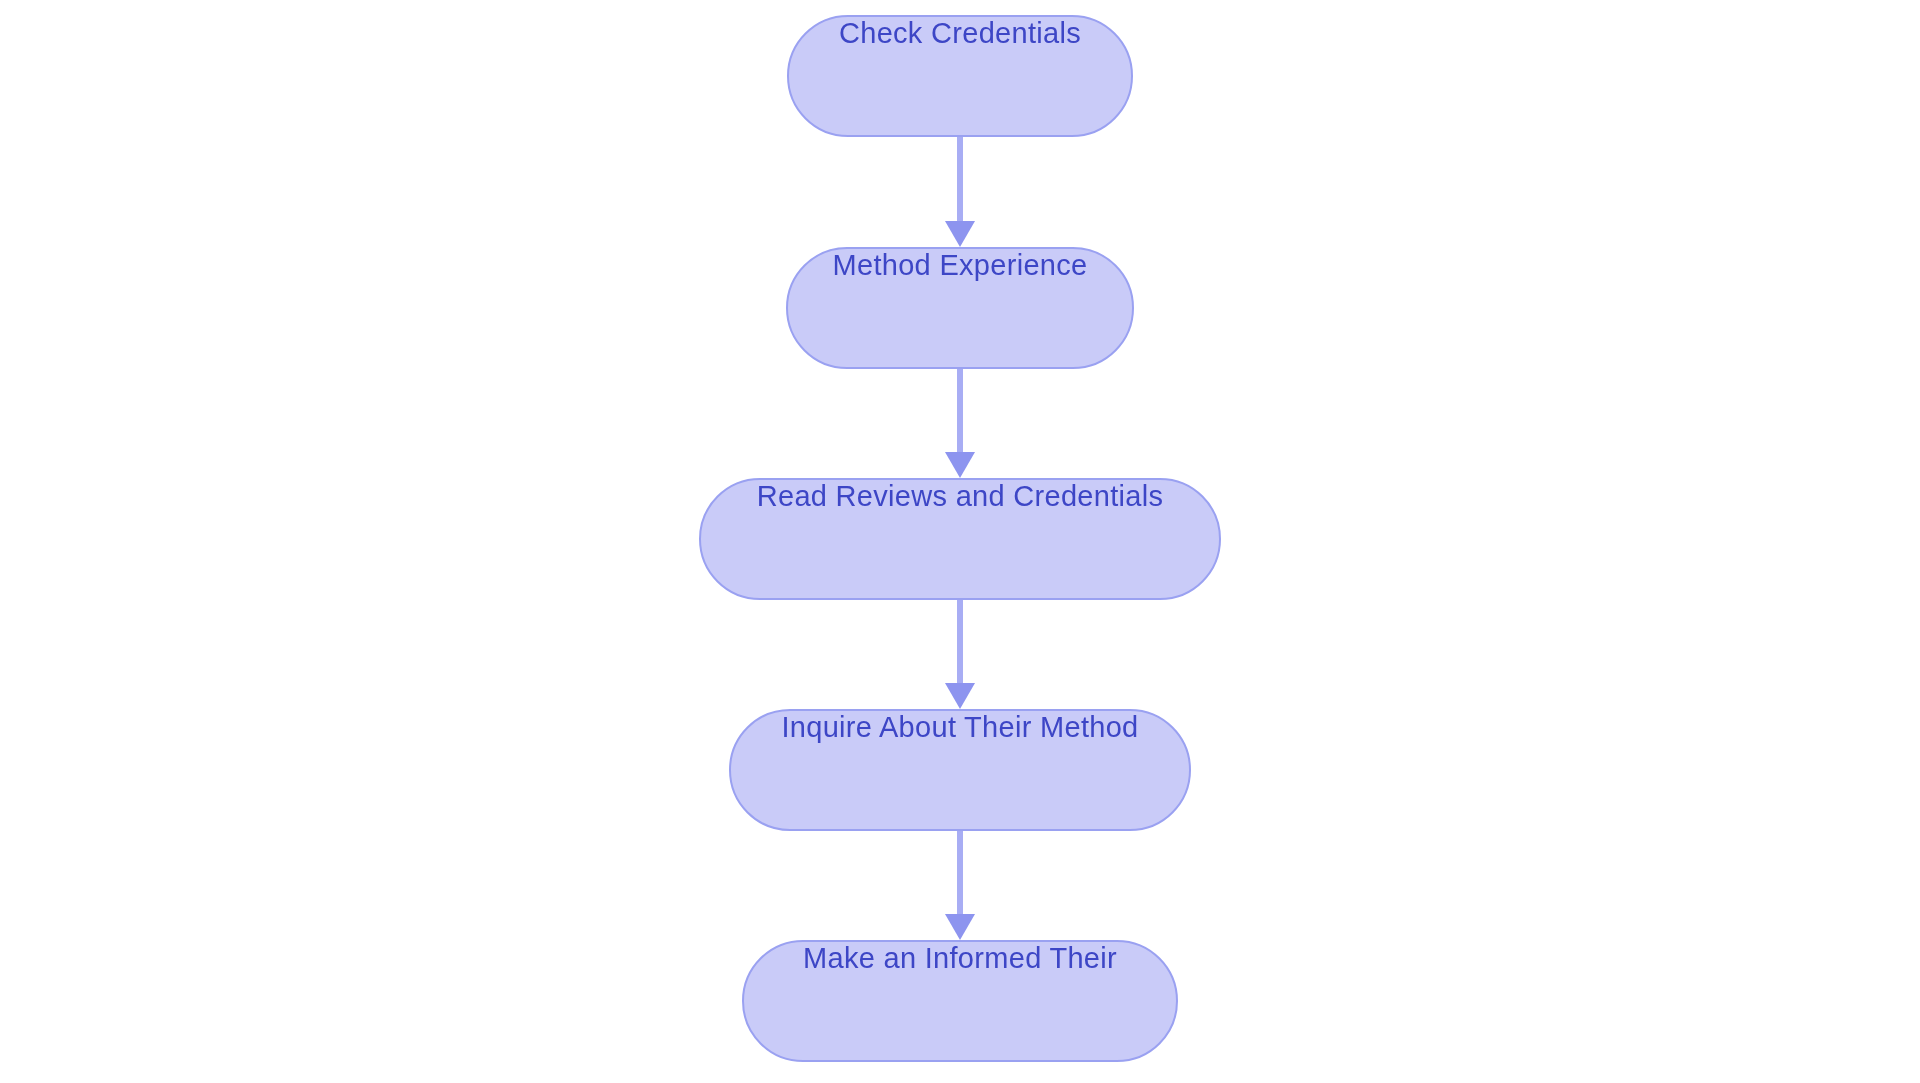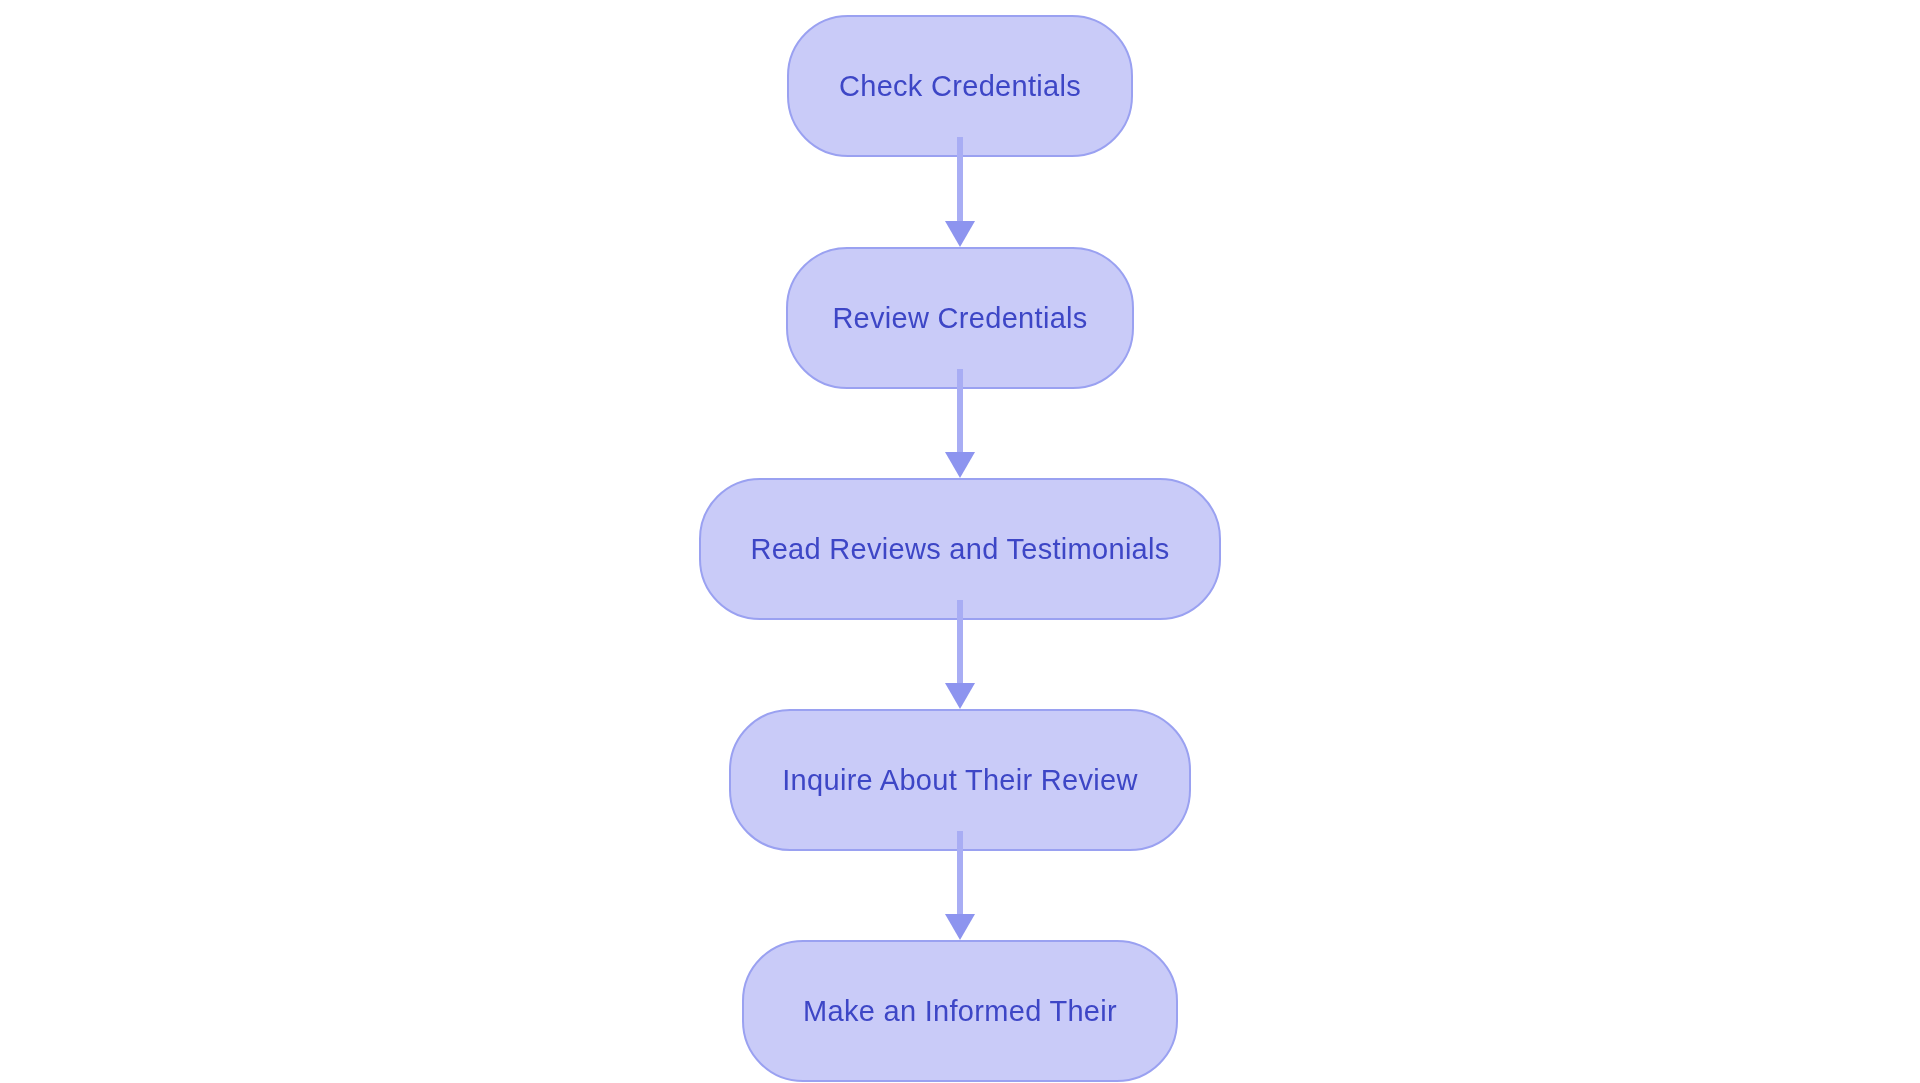--- a/index.html
+++ b/index.html
@@ -12,27 +12,27 @@
     overflow: hidden;
   }
   .canvas {
     position: relative;
     width: 1920px;
     height: 1083px;
     background: var(--background, #ffffff);
   }
   .flow-node {
     position: absolute;
-    height: 142px;
+    height: 122px;
     box-sizing: border-box;
     background: var(--node-fill, #c9cbf8);
     border: 2px solid var(--node-border, #9aa1f1);
     border-radius: 61px;
     display: flex;
-    align-items: center;
+    align-items: flex-start;
     justify-content: center;
     color: var(--text-color, #3d46c6);
     font-size: 29px;
     font-weight: 400;
     letter-spacing: 0.3px;
     white-space: nowrap;
   }
   .node-1 { left: 787px; top: 15px;  width: 346px; }
   .node-2 { left: 786px; top: 247px; width: 348px; }
   .node-3 { left: 699px; top: 478px; width: 522px; }
@@ -76,39 +76,39 @@
   <div class="flow-node node-1">
     <span>Check Credentials</span>
   </div>
 
   <div class="flow-arrow arrow-1">
     <div class="arrow-line"></div>
     <div class="arrow-head"></div>
   </div>
 
   <div class="flow-node node-2">
-    <span>Review Credentials</span>
+    <span>Method Experience</span>
   </div>
 
   <div class="flow-arrow arrow-2">
     <div class="arrow-line"></div>
     <div class="arrow-head"></div>
   </div>
 
   <div class="flow-node node-3">
-    <span>Read Reviews and Testimonials</span>
+    <span>Read Reviews and Credentials</span>
   </div>
 
   <div class="flow-arrow arrow-3">
     <div class="arrow-line"></div>
     <div class="arrow-head"></div>
   </div>
 
   <div class="flow-node node-4">
-    <span>Inquire About Their Review</span>
+    <span>Inquire About Their Method</span>
   </div>
 
   <div class="flow-arrow arrow-4">
     <div class="arrow-line"></div>
     <div class="arrow-head"></div>
   </div>
 
   <div class="flow-node node-5">
     <span>Make an Informed Their</span>
   </div>

